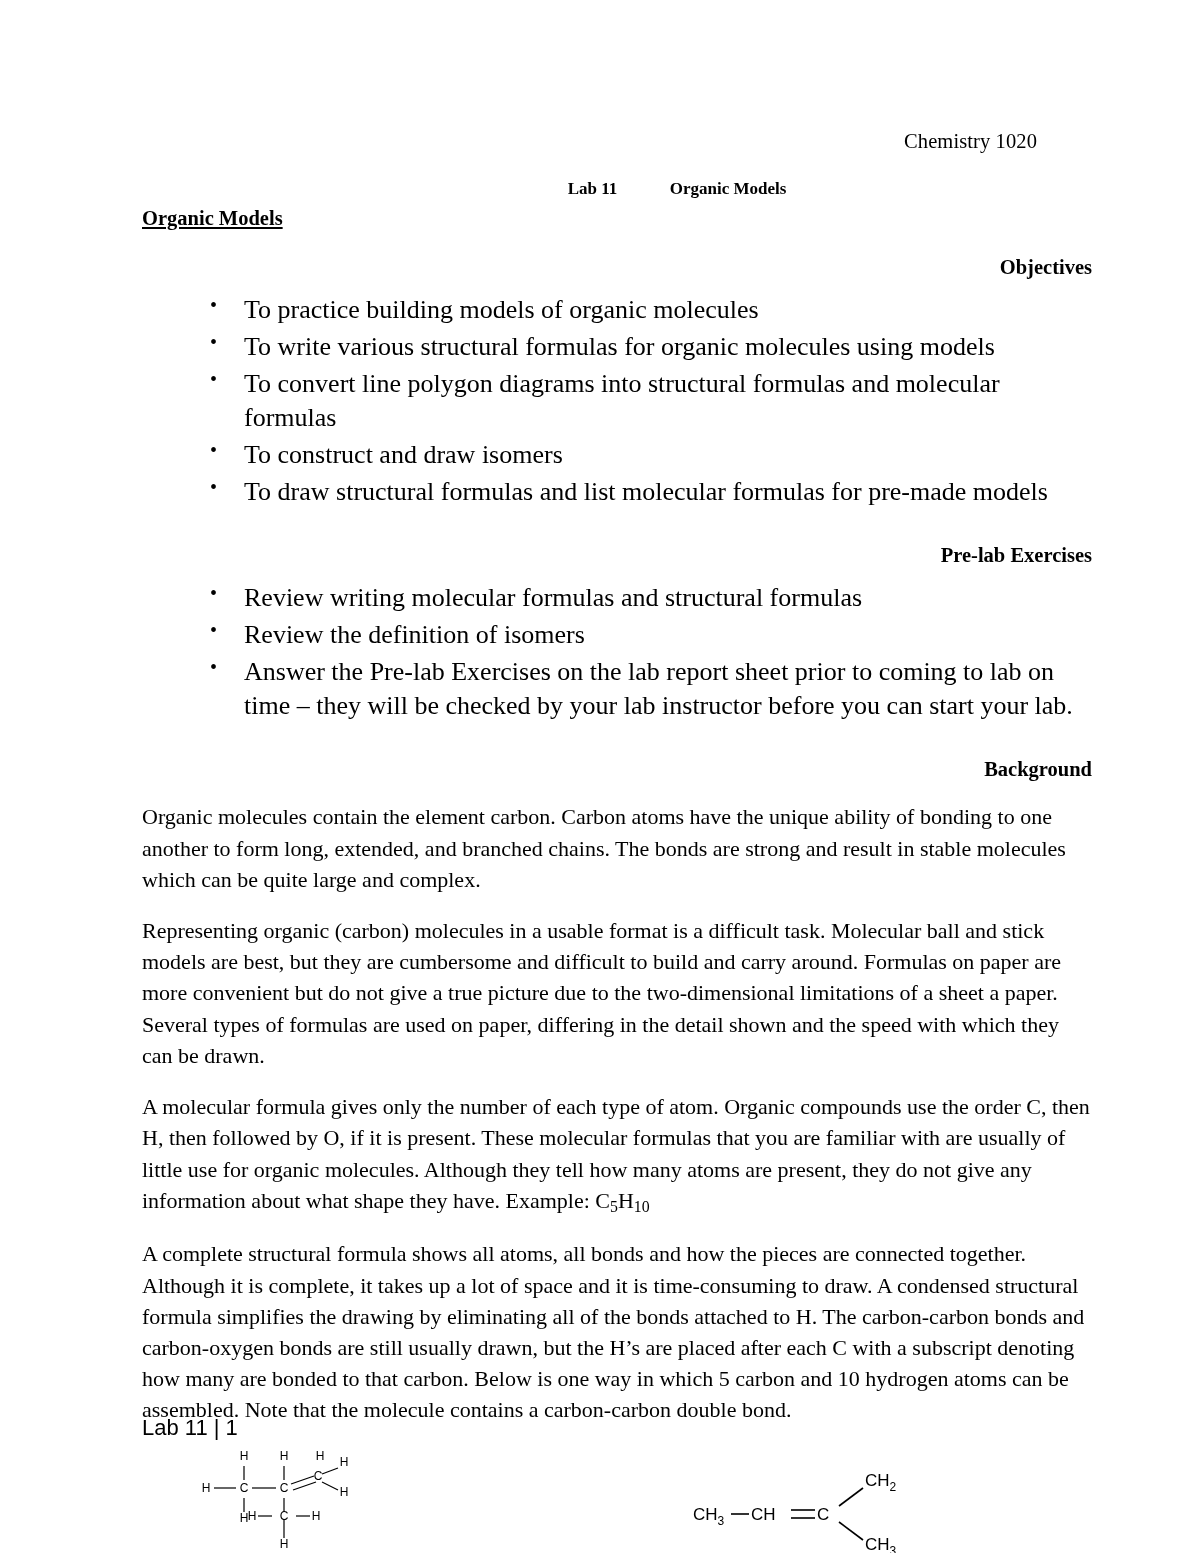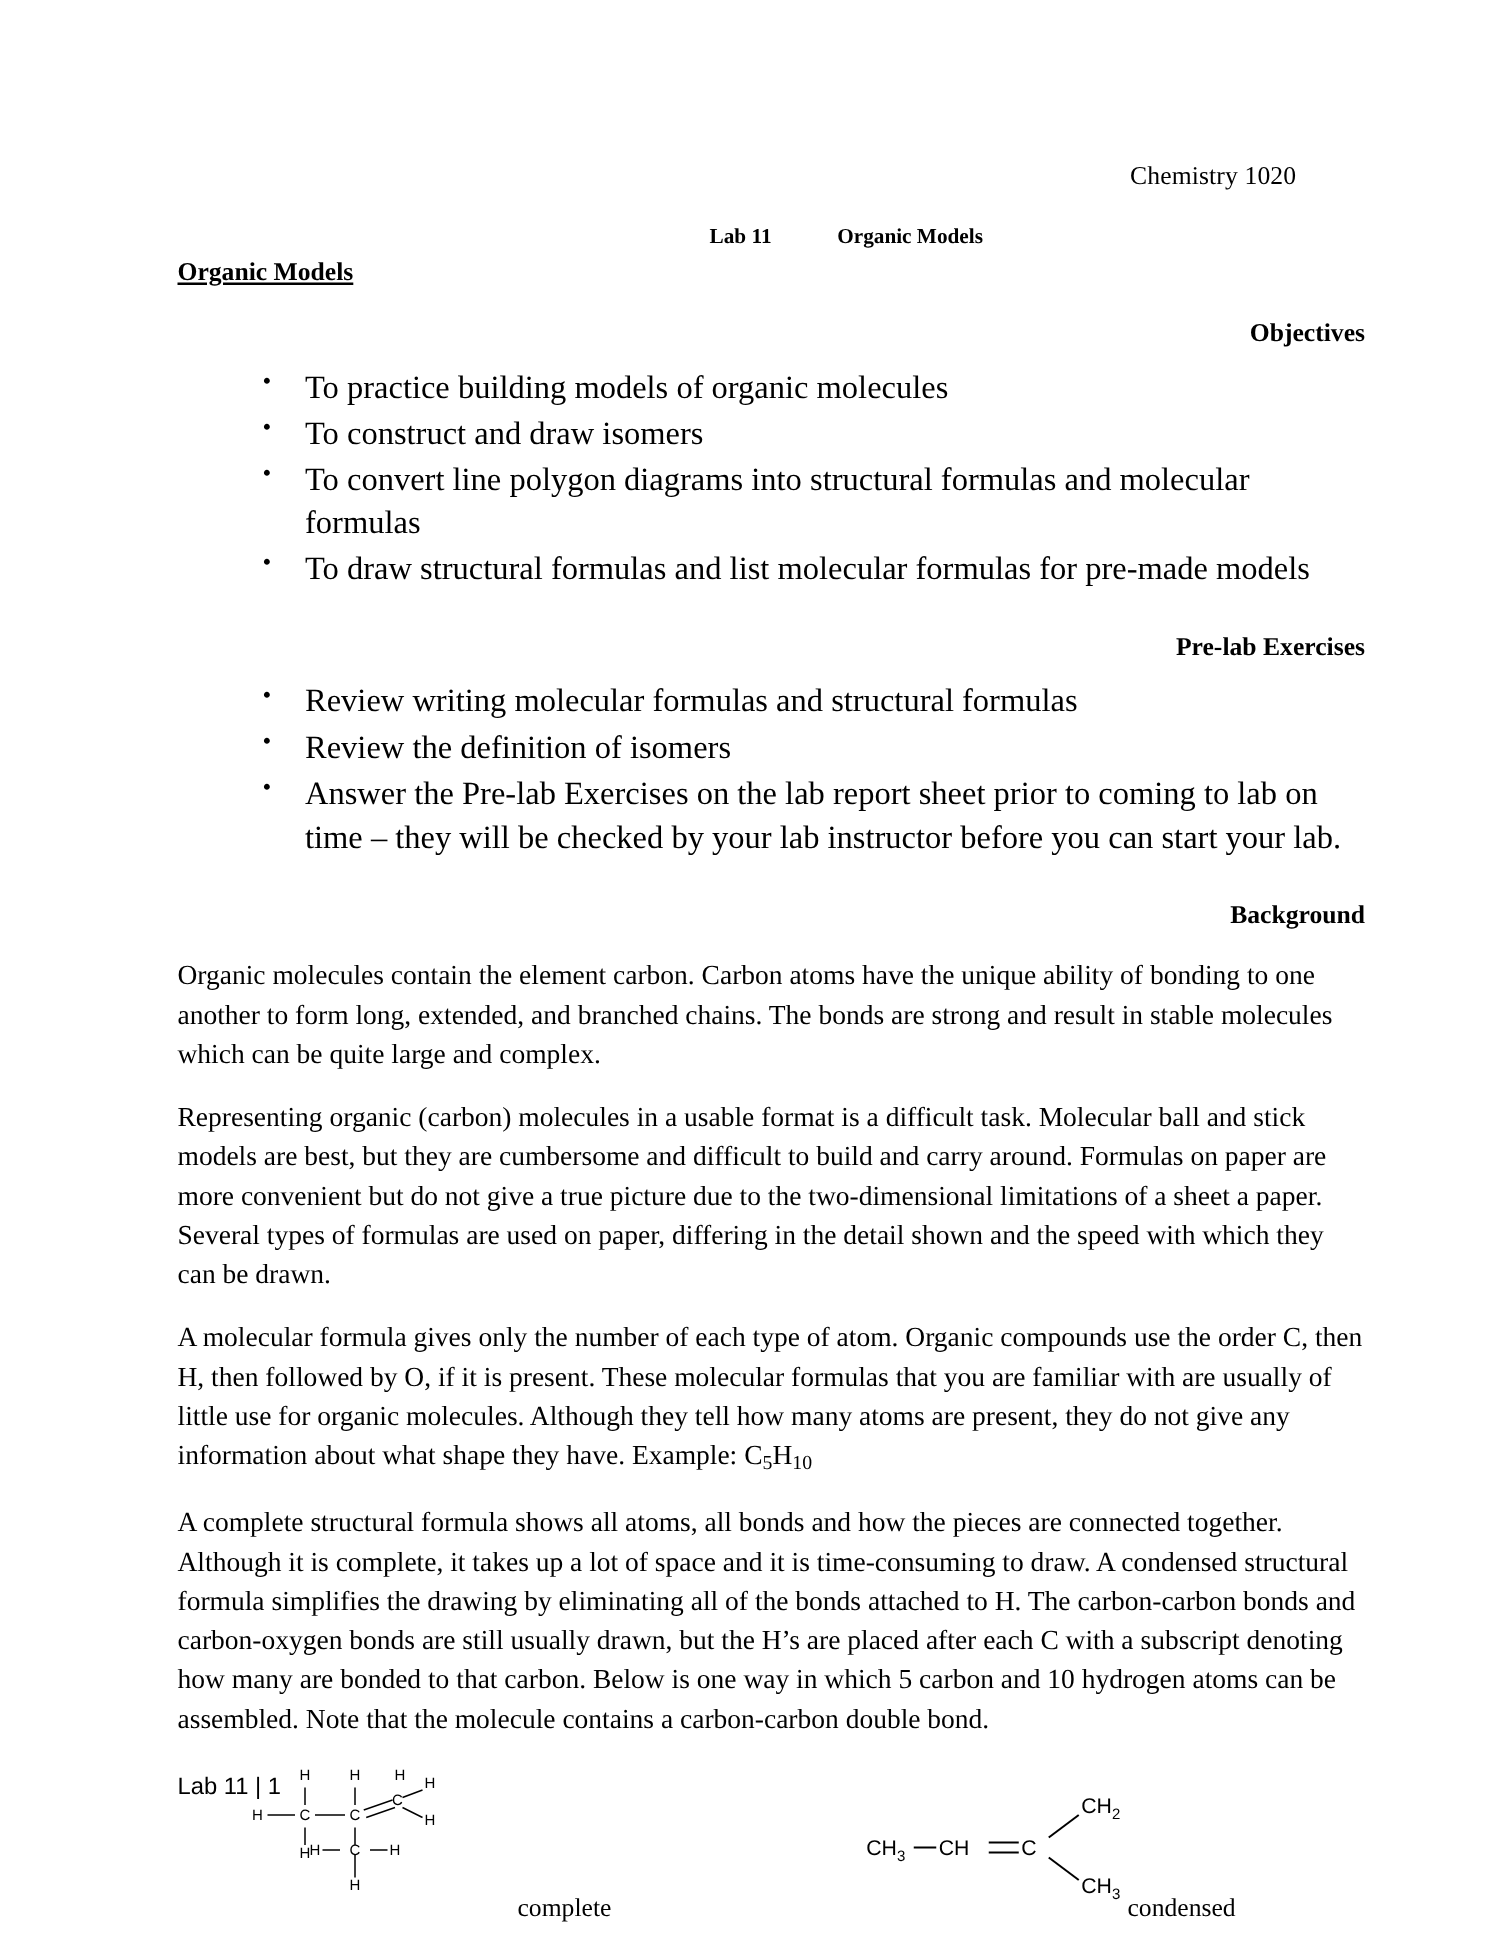--- a/index.html
+++ b/index.html
@@ -114,21 +114,21 @@
     position: absolute;
     left: 760px;
     top: 106px;
     font-size: 20.5px;
   }
   .footer {
     position: absolute;
     left: 142px;
     bottom: 112px;
     font-family: "Liberation Sans", sans-serif;
-    font-size: 19px;
+    font-size: 22px;
     text-align: right;
   }
 </style>
 </head>
 <body>
 
 <div class="page">
 
   <div class="course-line">Chemistry 1020</div>
 
@@ -136,22 +136,23 @@
     <span>Lab 11</span>
     <span class="gap"></span>
     <span>Organic Models</span>
   </div>
 
   <div class="doc-heading">Organic Models</div>
 
   <h2 class="section">Objectives</h2>
   <ul class="bullets">
     <li>To practice building models of organic molecules</li>
+    <li>To write various structural formulas for organic molecules using models</li>
+    <li>To convert line polygon diagrams into structural formulas and molecular formulas</li>
     <li>To construct and draw isomers</li>
-    <li>To convert line polygon diagrams into structural formulas and molecular formulas</li>
     <li>To draw structural formulas and list molecular formulas for pre-made models</li>
   </ul>
 
   <h2 class="section spaced">Pre-lab Exercises</h2>
   <ul class="bullets">
     <li>Review writing molecular formulas and structural formulas</li>
     <li>Review the definition of isomers</li>
     <li>Answer the Pre-lab Exercises on the lab report sheet prior to coming to lab on time – they will be checked by your lab instructor before you can start your lab.</li>
   </ul>
 

